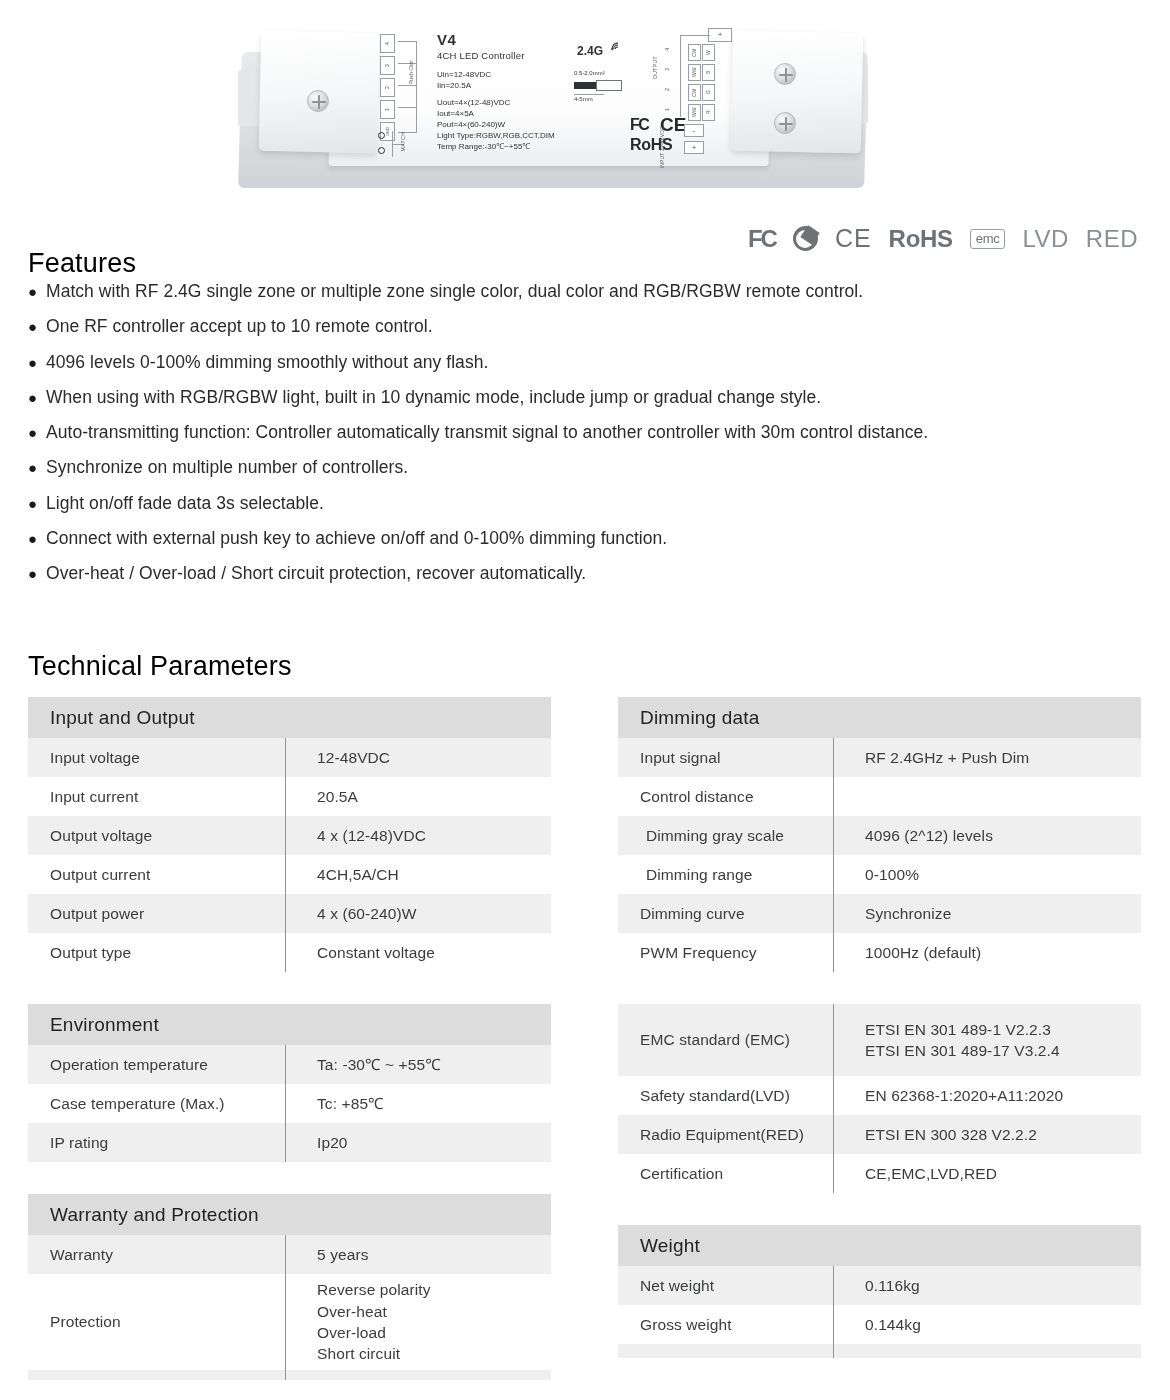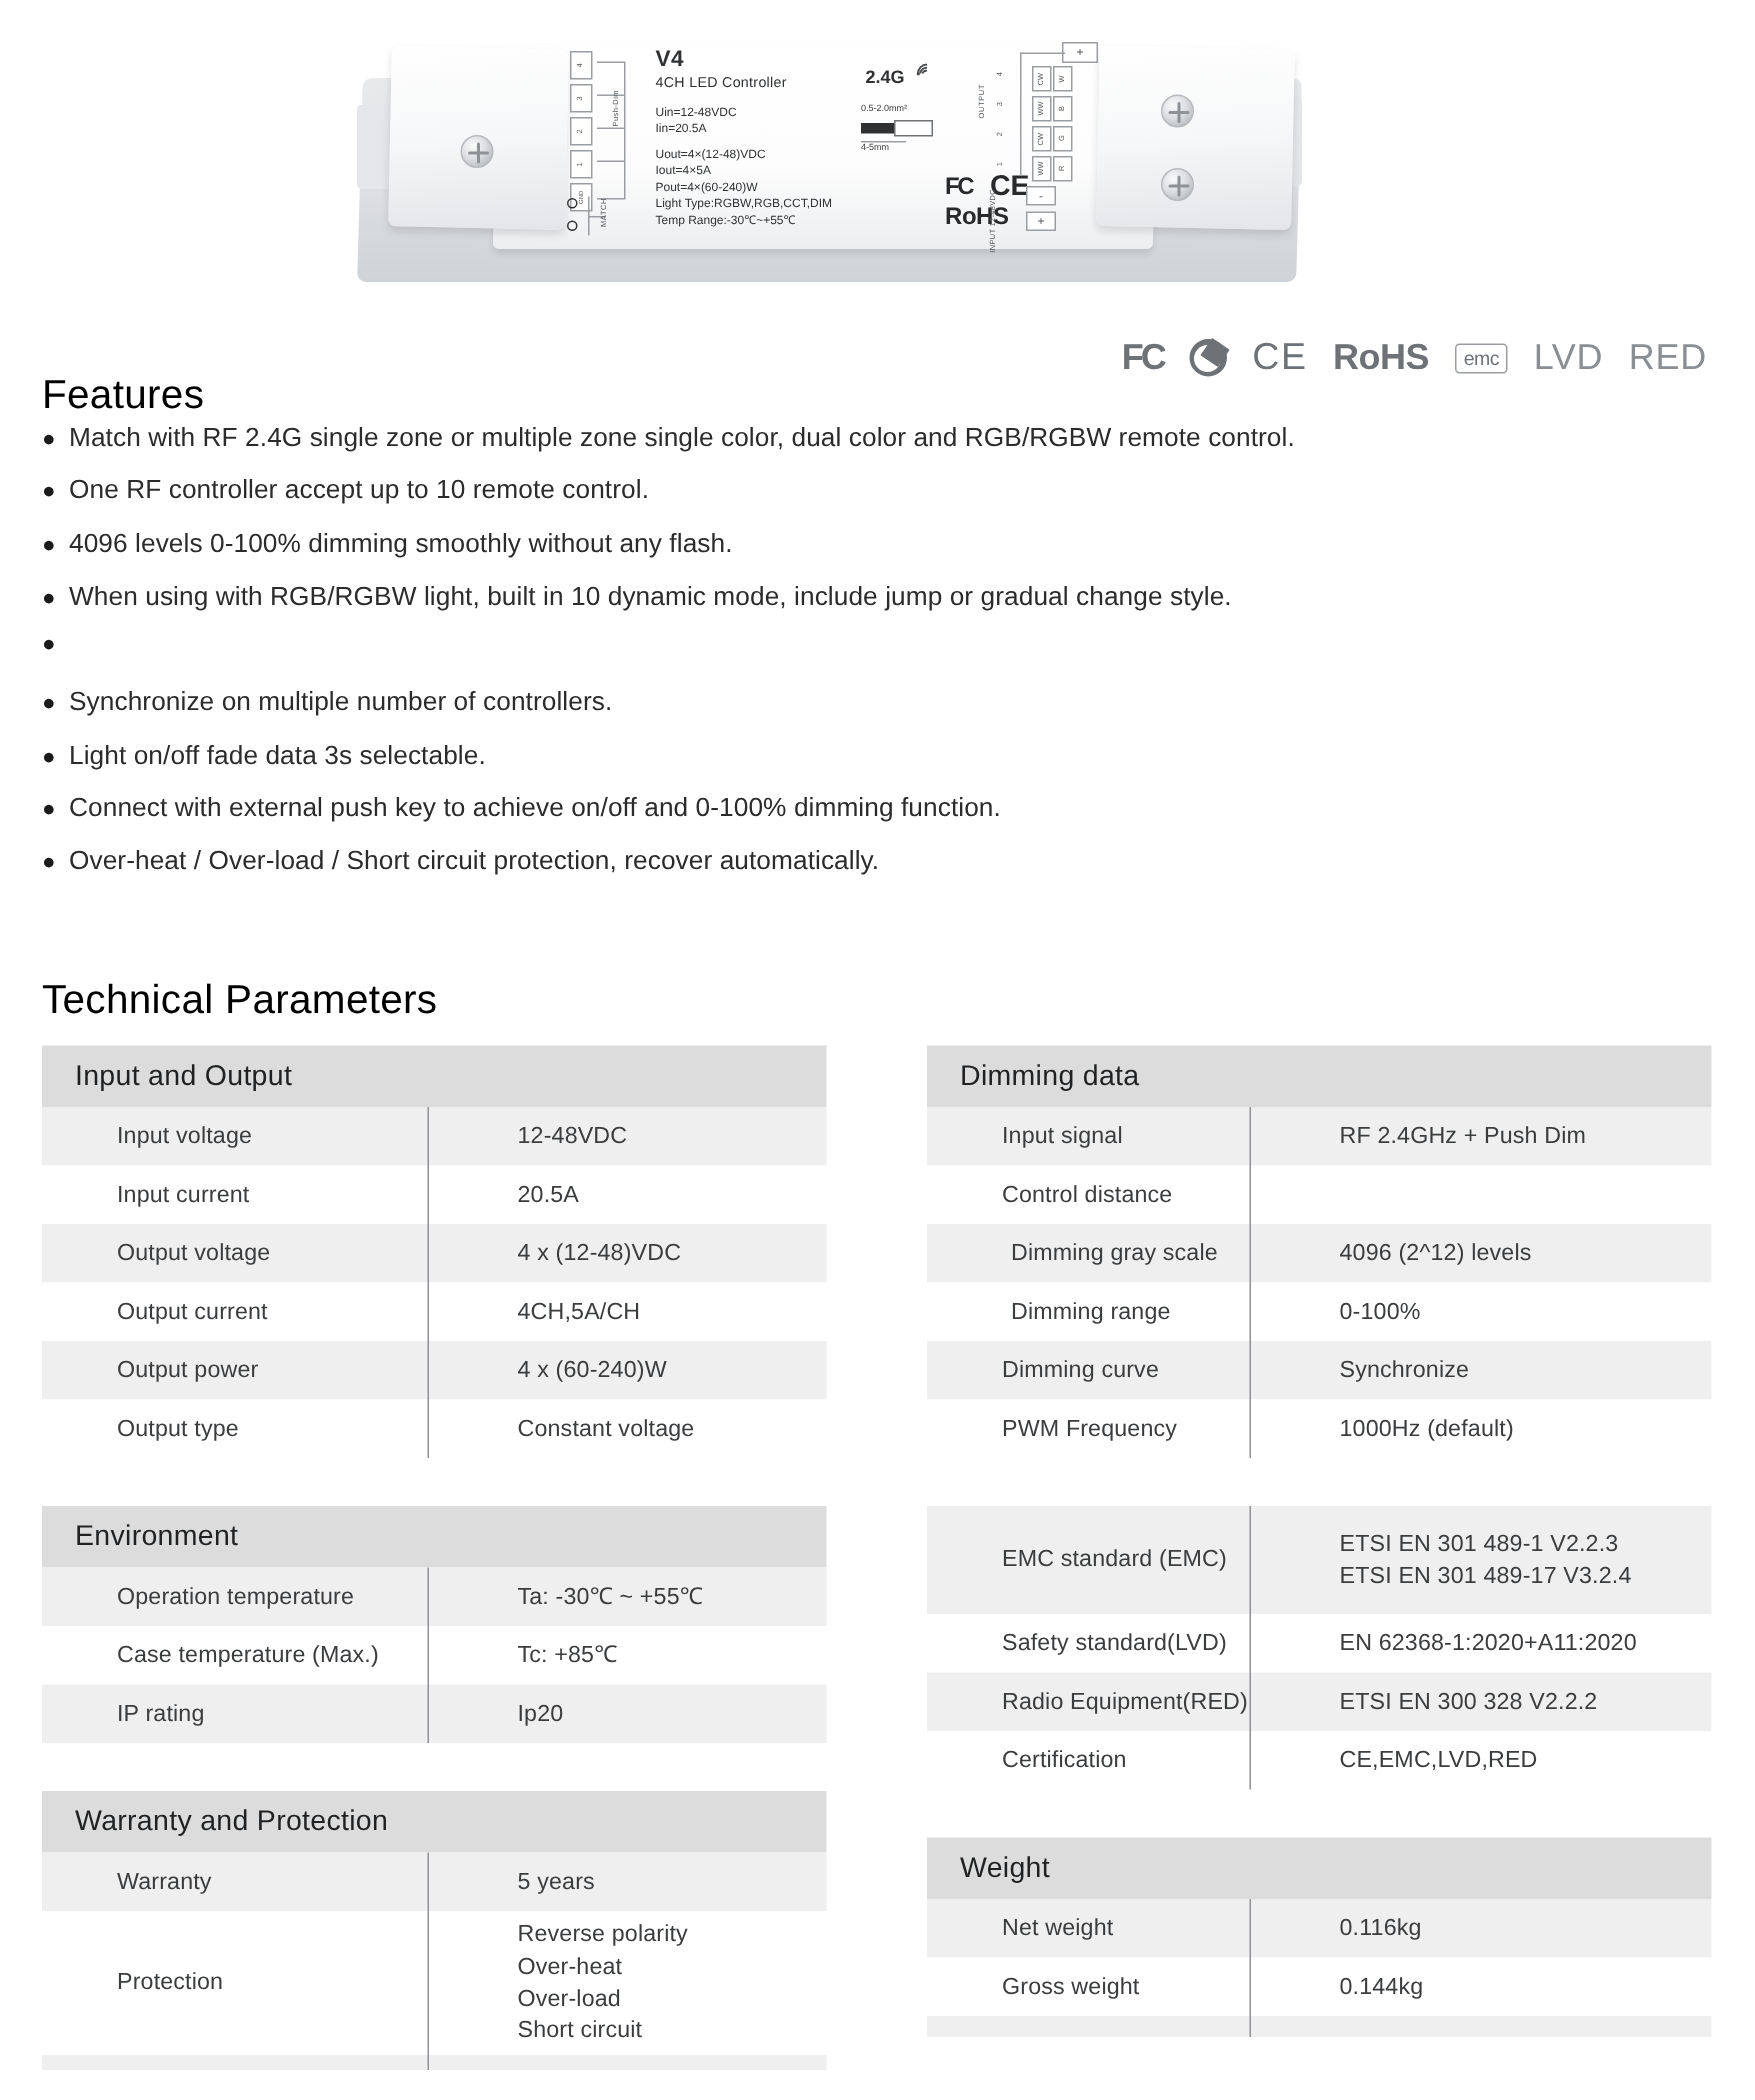--- a/index.html
+++ b/index.html
@@ -122,21 +122,21 @@
   }
   .tbl-rows { position:relative; }
   .divider {
     position:absolute; top:0; bottom:0; width:1px; background:#8e9195;
   }
   .trow { display:flex; align-items:center; min-height:39px; }
   .trow.alt { background:#efefef; }
   .trow.plain { background:#ffffff; }
   .tcell-label {
     width:257px; flex:none; padding-left:22px; padding-right:8px;
-    font-size:15.5px; color:#3a3c3e; letter-spacing:.1px;margin-left:28px;
+    font-size:15.5px; color:#3a3c3e; letter-spacing:.1px;
   }
   .tcell-value {
     flex:1; padding-left:32px; padding-right:10px;
     font-size:15.5px; color:#3a3c3e; letter-spacing:.1px;
     white-space:pre-line; line-height:1.38;
   }
   .tcell-label.indent { padding-left:28px; }
   .tall { min-height:72px; }
   .taller { min-height:96px; }
 </style>
@@ -262,20 +262,21 @@
   <div class="feat-row">
     <span class="feat-bullet">●</span>
     <span class="feat-text">4096 levels 0-100% dimming smoothly without any flash.</span>
   </div>
   <div class="feat-row">
     <span class="feat-bullet">●</span>
     <span class="feat-text">When using with RGB/RGBW light, built in 10 dynamic mode, include jump or gradual change style.</span>
   </div>
   <div class="feat-row">
     <span class="feat-bullet">●</span>
+    <span class="feat-text">Auto-transmitting function: Controller automatically transmit signal to another controller with 30m control distance.</span>
   </div>
   <div class="feat-row">
     <span class="feat-bullet">●</span>
     <span class="feat-text">Synchronize on multiple number of controllers.</span>
   </div>
   <div class="feat-row">
     <span class="feat-bullet">●</span>
     <span class="feat-text">Light on/off fade data 3s selectable.</span>
   </div>
   <div class="feat-row">

